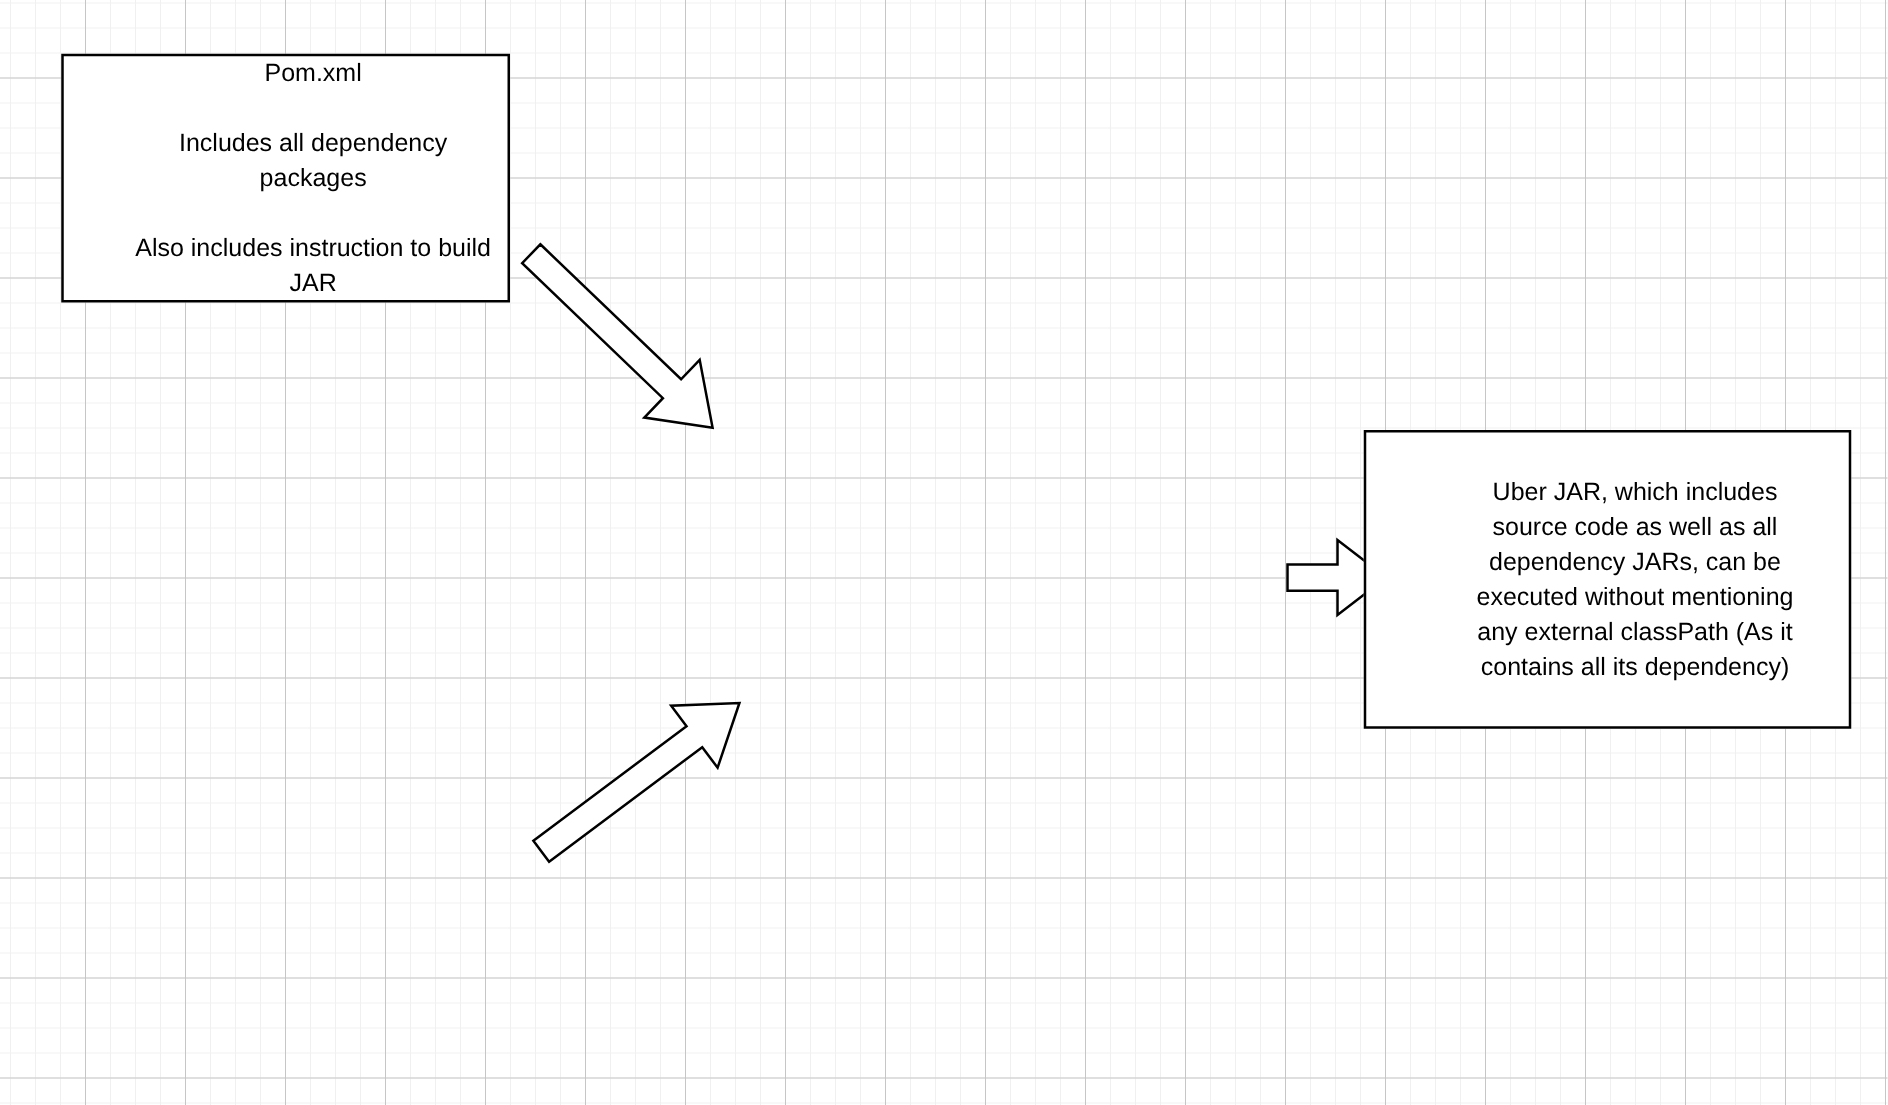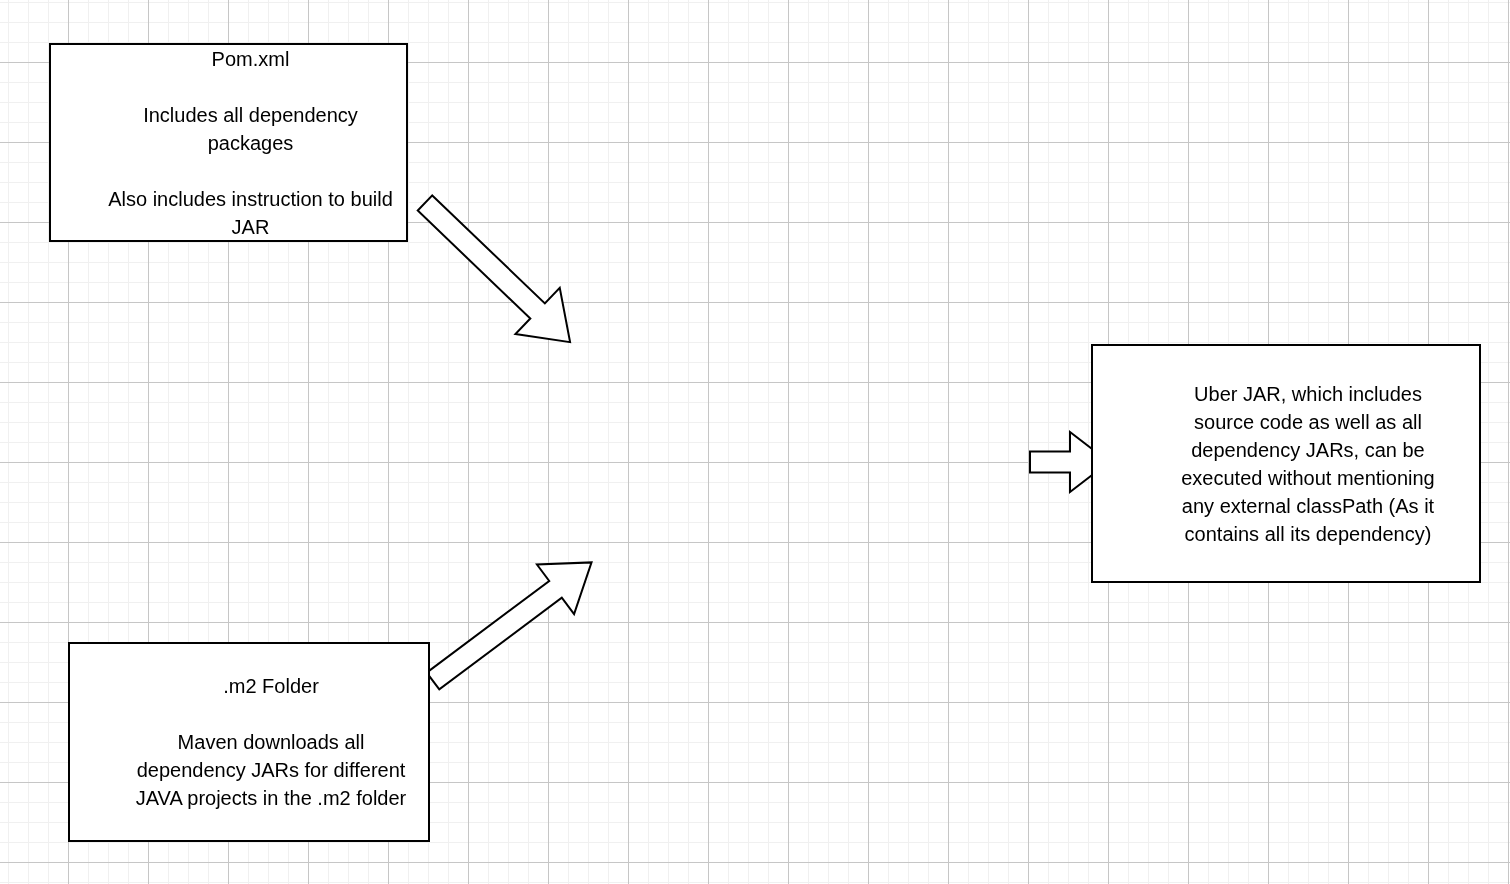--- a/index.html
+++ b/index.html
@@ -99,21 +99,14 @@
 
   <div class="node node-uber">
     <div class="node-text">Uber JAR, which includes
 source code as well as all
 dependency JARs, can be
 executed without mentioning
 any external classPath (As it
 contains all its dependency)</div>
   </div>
 
-  <div class="node node-m2">
-    <div class="node-text">.m2 Folder
-
-Maven downloads all
-dependency JARs for different
-JAVA projects in the .m2 folder</div>
-  </div>
 
 </div>
 
 </body></html>

